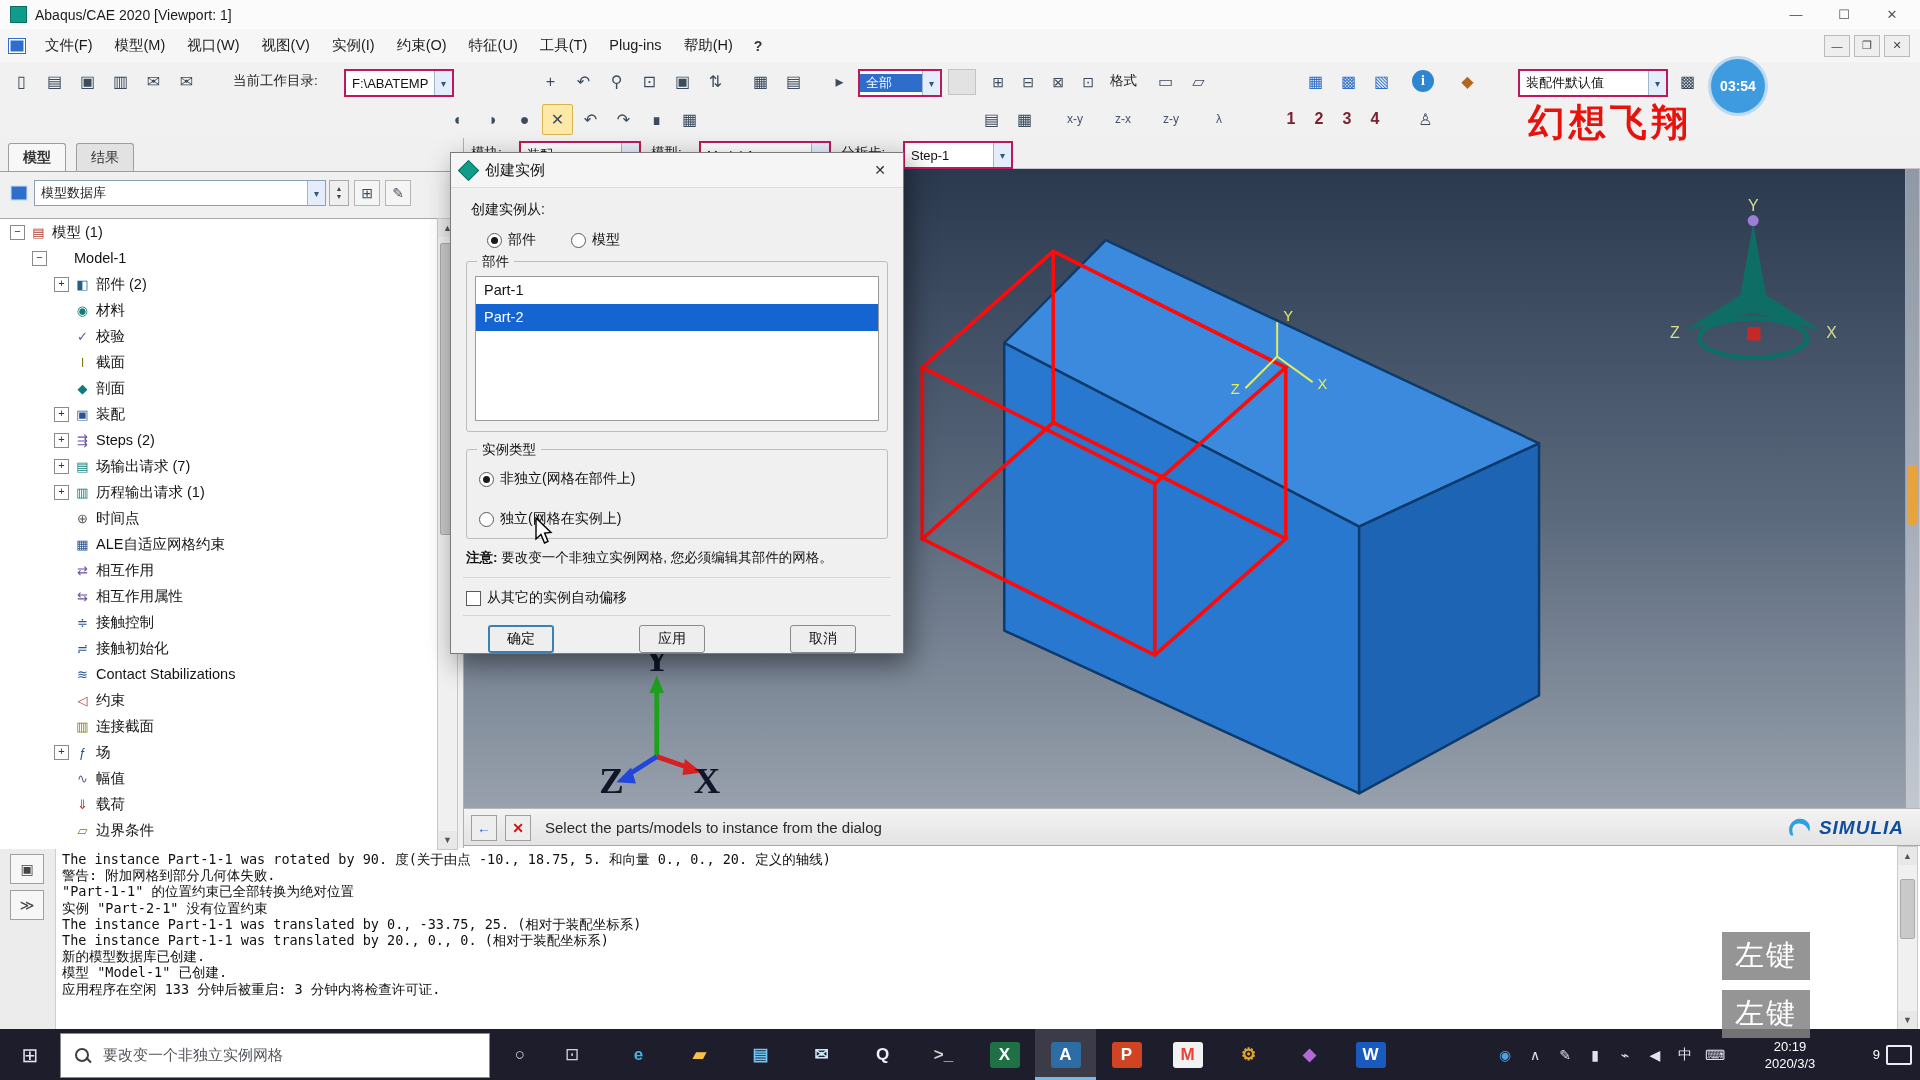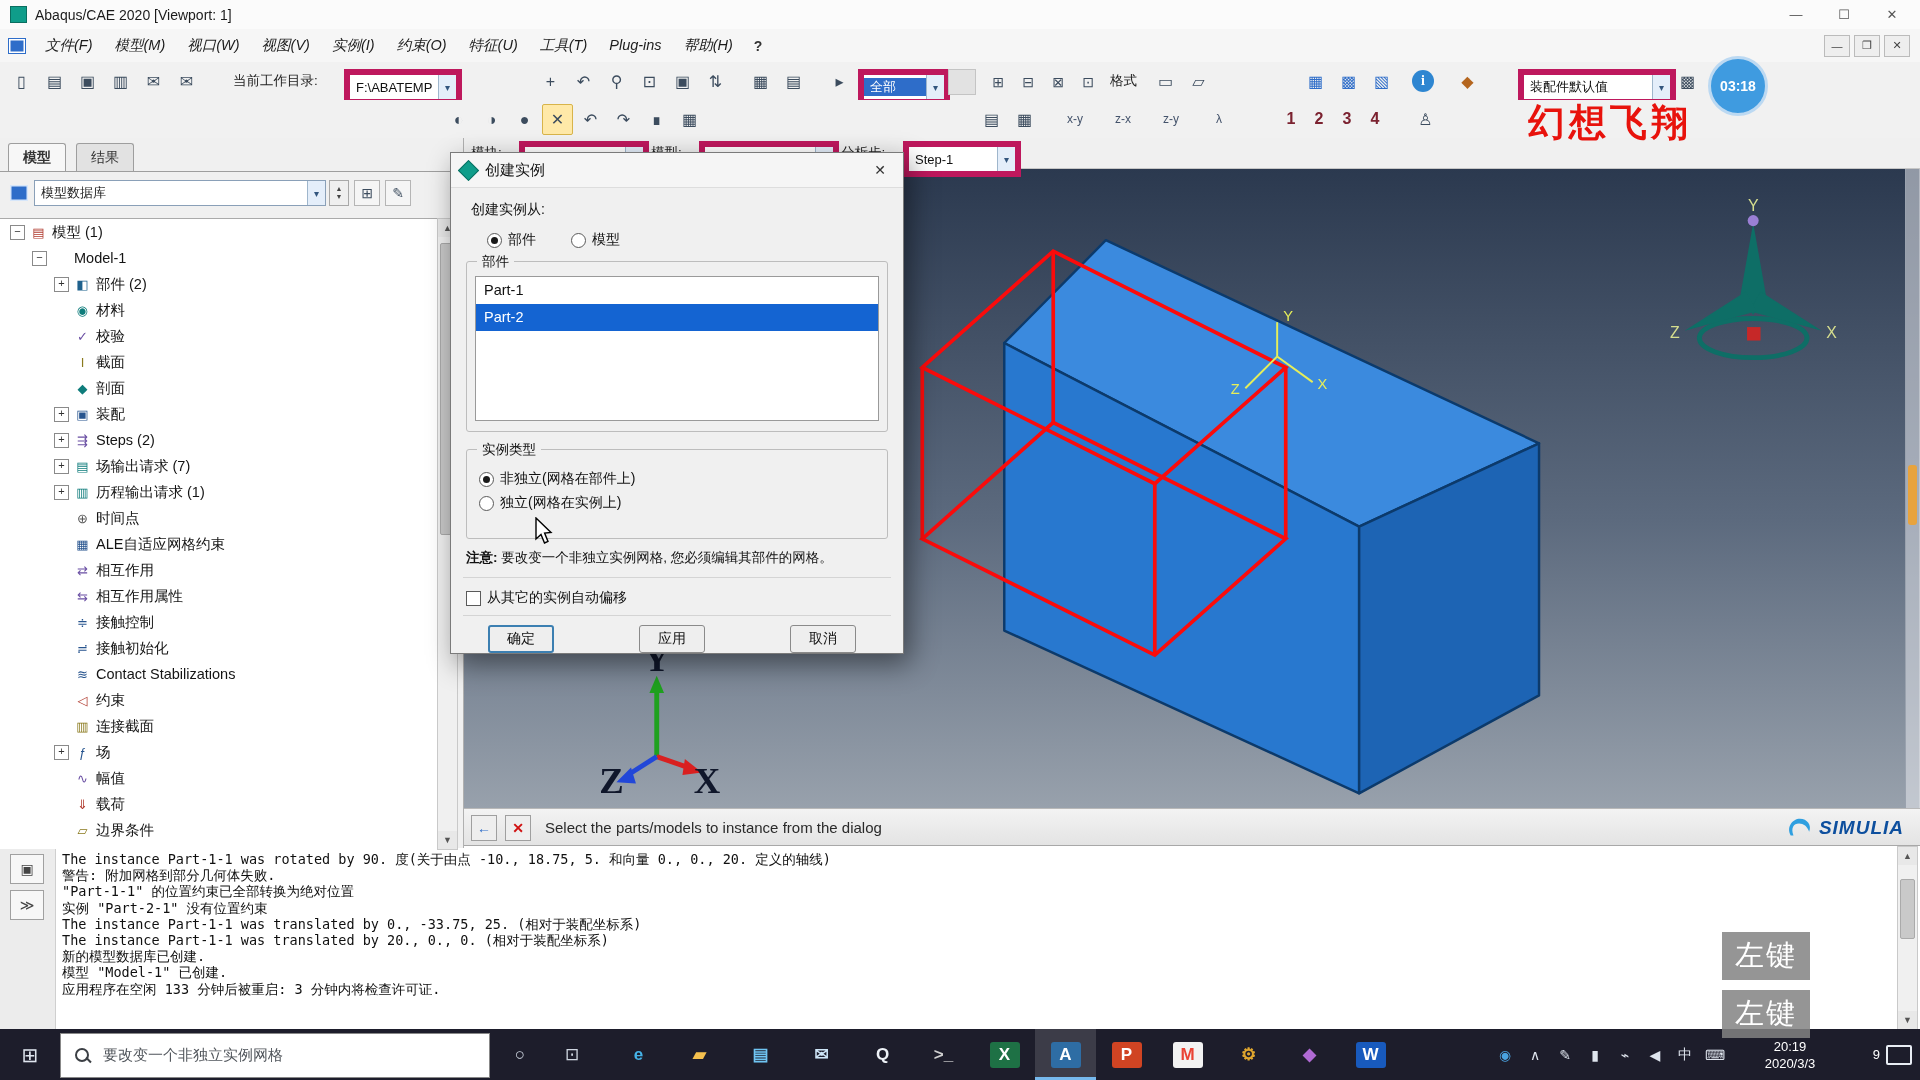--- a/index.html
+++ b/index.html
@@ -14,36 +14,36 @@
            box-shadow:inset 0 0 0 2px #0b7econst;border:1px solid #0a6e60;}
   #titlebar .title{font-size:14px;color:#1b1b1b;}
   .wbtns{position:absolute;right:4px;top:0;height:29px;display:flex;}
   .wbtn{width:48px;height:29px;display:flex;align-items:center;justify-content:center;color:#555;font-size:13px;}
 
   
   #menubar{left:0;top:29px;width:1920px;height:33px;background:#f6f6f6;border-bottom:1px solid #dcdcdc;
            display:flex;align-items:center;}
   .mgrid{width:16px;height:14px;margin:0 8px 0 8px;background:
          linear-gradient(#2e6dc9,#2e6dc9);border:1px solid #2e6dc9;box-shadow:inset 0 0 0 1.5px #fff;}
-  .menu-item{padding:0 11px;font-size:14.5px;color:#1c1c1c;line-height:33px;font-style:italic;}
+  .menu-item{padding:0 11px;font-size:14.5px;color:#1c1c1c;line-height:33px;}
   .help-q{margin-left:10px;font-weight:bold;color:#333;}
   .mdi-btns{position:absolute;right:10px;display:flex;gap:4px;}
   .mdi-btn{width:24px;height:20px;border:1px solid #bbb;background:#eee;color:#444;font-size:11px;
            display:flex;align-items:center;justify-content:center;}
 
   
   #toolbar1{left:0;top:62px;width:1920px;height:38px;background:#f1f1f1;border-bottom:1px solid #dadada;}
   #toolbar2{left:0;top:100px;width:1920px;height:38px;background:#f1f1f1;border-bottom:1px solid #d3d3d3;}
   .tgroup{position:absolute;top:4px;display:flex;gap:2px;}
   .tbtn{width:29px;height:29px;display:flex;align-items:center;justify-content:center;
         color:#3c4c5e;font-size:16px;border:1px solid transparent;border-radius:2px;background:transparent;}
   .tbtn.small{width:26px;height:26px;font-size:14px;}
   .tbtn.active{background:#ffe9a8;border-color:#d8b44a;}
   .tlabel{position:absolute;top:0;height:38px;display:flex;align-items:center;font-size:13.5px;color:#222;}
-  .combo{position:absolute;top:7px;height:24px;background:#fff;border:6px solid #be185d;display:flex;align-items:center;
+  .combo{position:absolute;top:7px;height:24px;background:#fff;border:2px solid #be185d;display:flex;align-items:center;
          font-size:13px;color:#111;}
   .combo .cval{flex:1;padding:0 6px;white-space:nowrap;overflow:hidden;}
   .combo .cval.selhl{background:#2e6dc9;color:#fff;}
   .combo .carrow{width:17px;height:100%;background:#e4eefa;border-left:1px solid #9fb6cc;display:flex;
                  align-items:center;justify-content:center;color:#33567e;font-size:10px;}
   .info-circle{width:22px;height:22px;border-radius:50%;background:#2e86d1;color:#fff;font-weight:bold;
                font-size:14px;display:flex;align-items:center;justify-content:center;font-family:"Liberation Serif",serif;}
   .csys{width:44px;height:28px;border:1px solid transparent;display:flex;align-items:center;justify-content:center;
         font-size:12px;color:#44536b;}
   .num{width:26px;text-align:center;font-size:16px;font-weight:bold;color:#7b2230;line-height:30px;}
@@ -621,21 +621,21 @@
           <div class="list-row selected">Part-2</div>
         </div>
     </div>
 
     <div class="groupbox" style="left:15px;top:296px;width:420px;height:88px">
       <span class="legend">实例类型</span>
       <label class="radio-row" style="left:12px;top:20px">
         <span class="radio checked"></span>
         <span>非独立(网格在部件上)</span>
       </label>
-      <label class="radio-row" style="left:12px;top:44px">
+      <label class="radio-row" style="left:12px;top:60px">
         <span class="radio"></span>
         <span>独立(网格在实例上)</span>
       </label>
     </div>
 
     <div class="dlabel" style="left:15px;top:396px;font-size:13.5px;width:424px">
       <b>注意:</b>
       <span>要改变一个非独立实例网格, 您必须编辑其部件的网格。</span>
     </div>
     <div class="dhr" style="top:424px"></div>
@@ -725,21 +725,21 @@
     <div id="clock">
       <span>20:19</span>
       <span>2020/3/3</span>
     </div>
     <div id="notif">
       <span>9</span>
       <span class="bubble"></span>
     </div>
   </div>
 
-  <div id="timer-circle" class="abs">03:18</div>
+  <div id="timer-circle" class="abs">03:54</div>
   <div id="watermark" class="abs">幻想飞翔</div>
   <div class="leftkey abs" style="top:932px">左键</div>
   <div class="leftkey abs" style="top:990px">左键</div>
 
   <svg id="cursor" class="abs" width="22" height="30" viewBox="0 0 22 30">
     <polygon points="1,1 1,22 6,17.5 9.5,26 13,24.4 9.6,16 16,15.4" fill="#fff" stroke="#000" stroke-width="1.4"></polygon>
   </svg>
 
 </div>
 

